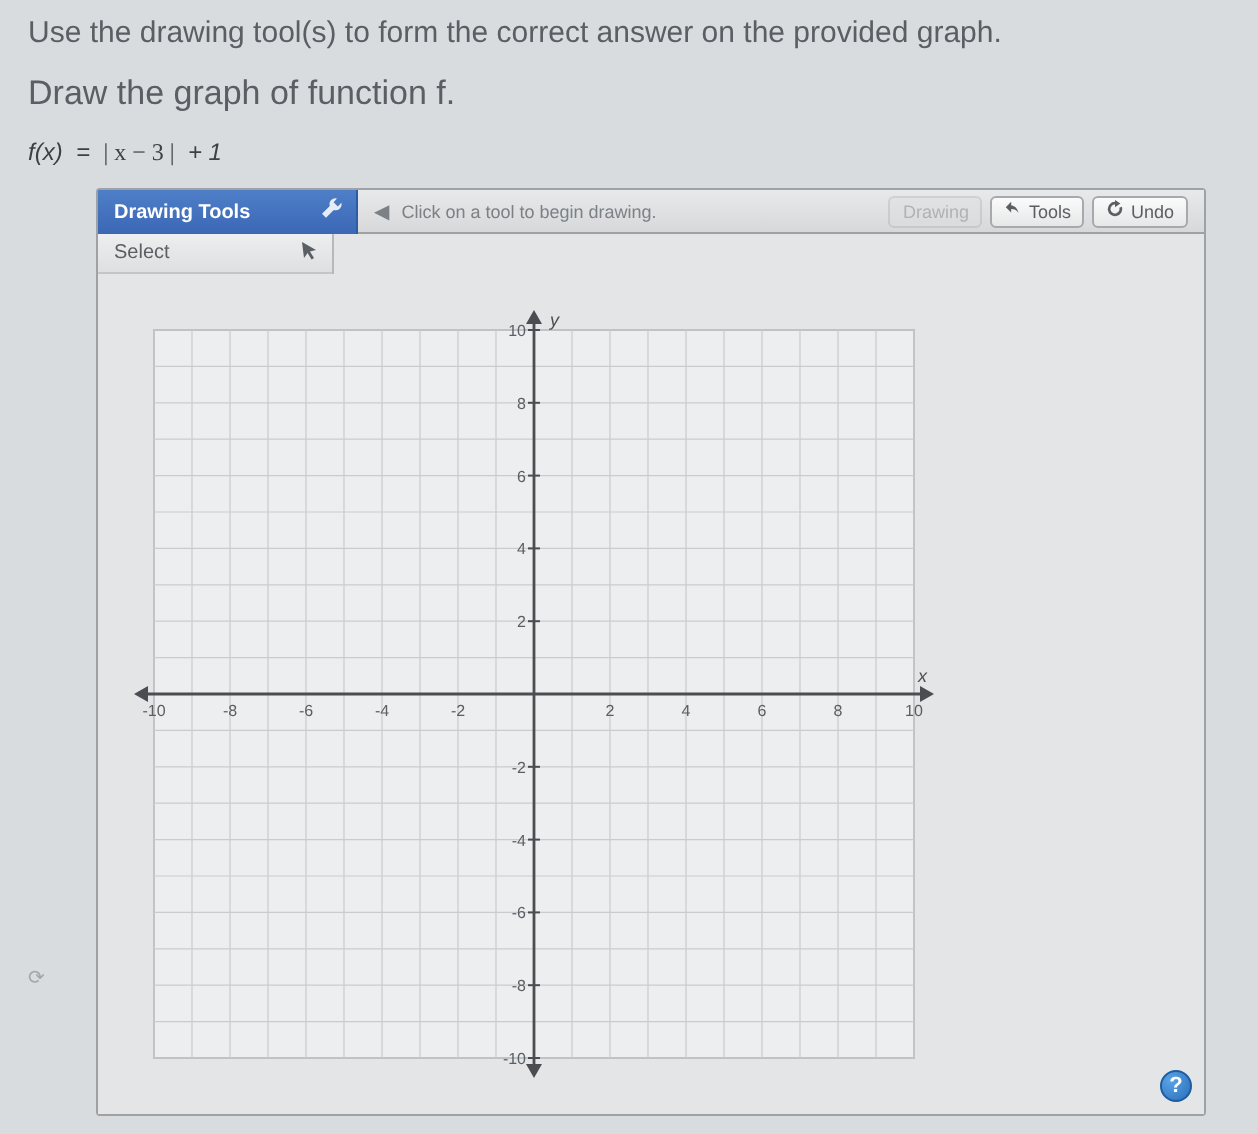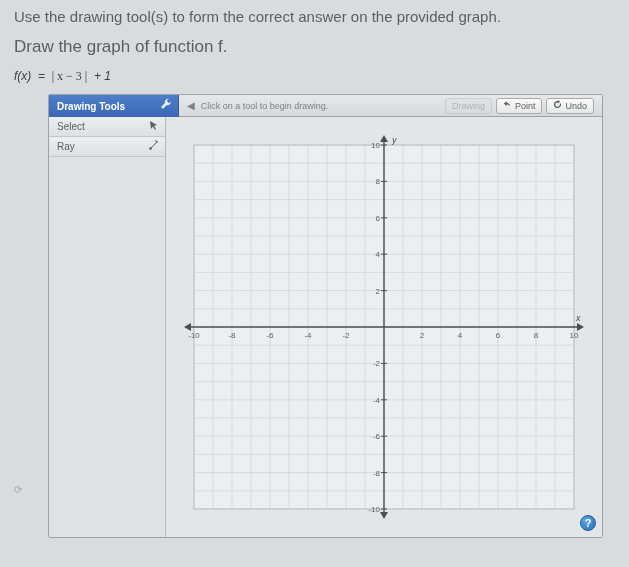--- a/index.html
+++ b/index.html
@@ -42,21 +42,21 @@
   .info-bar .chev { margin-right:6px; color:#7c8186; font-size:10px;}
   .btn-group { display:flex; gap:4px; margin-left:auto; }
   .btn {
     background:linear-gradient(#fbfbfb,#e6e7e8);
     border:1px solid #a6aaac; border-radius:3px;
     font-size:9px; color:#5a5f63; padding:1px 6px;
     display:flex; align-items:center; gap:3px; cursor:pointer;
     height:16px;
   }
   .btn.ghost { opacity:.35; background:#dcdee0; }
-  .body { display:flex; }
+  .body { display:flex;flex-direction:column; }
   .tools { width:118px; background:#dfe1e3; border-right:1px solid #b6b9bb;}
   .tool-item {
     height:20px; display:flex; align-items:center;
     font-size:10px; color:#5a5f63;
     padding:0 8px; border-bottom:1px solid #c3c6c8;
     background:linear-gradient(#eceeef,#dddfe1);
     position:relative; cursor:pointer;
   }
   .tool-item .ticon { position:absolute; right:6px; }
   .canvas-wrap { flex:1; position:relative; background:#e3e5e7; }
@@ -102,50 +102,41 @@
       <div class="btn-group">
         <div class="btn ghost">
           <span>Drawing</span>
         </div>
         <div class="btn">
           <span>
             <svg width="9" height="9" viewBox="0 0 10 10">
                 <path d="M4 1L1 4l3 3V5c2 0 4 1 4 3 0-3-2-5-4-5V1z" fill="#5a5f63"></path>
               </svg>
           </span>
-          <span>Point</span>
+          <span>Tools</span>
         </div>
         <div class="btn">
           <span>
             <svg width="9" height="9" viewBox="0 0 10 10">
                 <path d="M5 1a4 4 0 1 0 3.8 2.8L7.4 4.3A2.5 2.5 0 1 1 5 2.5V4l3-2-3-2v1z" fill="#5a5f63"></path>
               </svg>
           </span>
           <span>Undo</span>
         </div>
       </div>
     </div>
   </div>
 
   <div class="body">
     <div class="tools">
       <div class="tool-item">
         <span>Select</span>
         <span class="ticon">
           <svg width="11" height="11" viewBox="0 0 11 11">
               <path d="M2 1l7 4-3 .8L8 9 6.8 9.8 4.8 6.5 3 9 2 1z" fill="#5a5f63"></path>
-            </svg>
-        </span>
-      </div>
-      <div class="tool-item">
-        <span>Ray</span>
-        <span class="ticon">
-          <svg width="11" height="11" viewBox="0 0 11 11">
-              <circle cx="2.5" cy="8.5" r="1.3" fill="#5a5f63"></circle>
-              <path d="M3 8l6-6M7 1l2 0 0 2" stroke="#5a5f63" stroke-width="1" fill="none"></path>
             </svg>
         </span>
       </div>
     </div>
 
     <div class="canvas-wrap">
       <svg id="graph-svg" class="graph" width="436" height="420">
           <rect x="28" y="28" width="380" height="364" fill="#eceef0" stroke="#b7babd" stroke-width="1"></rect>
           <line x1="28" y1="28" x2="28" y2="392" stroke="#c9ccce" stroke-width="0.6"></line>
           <line x1="47" y1="28" x2="47" y2="392" stroke="#c9ccce" stroke-width="0.6"></line>

